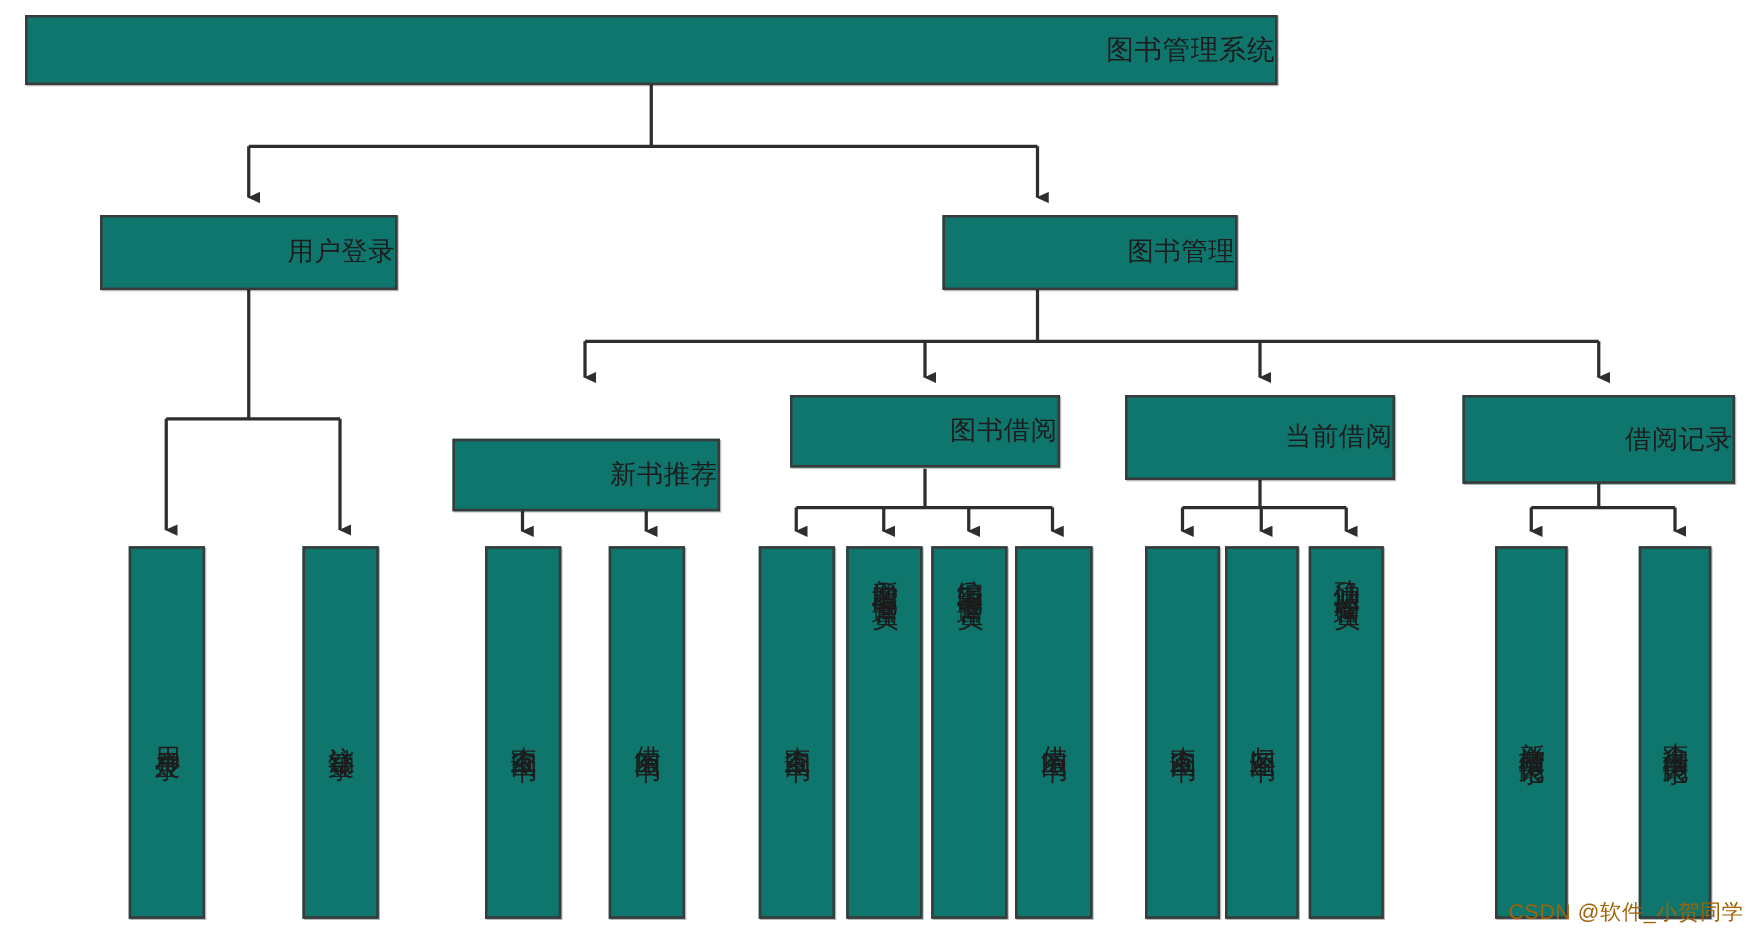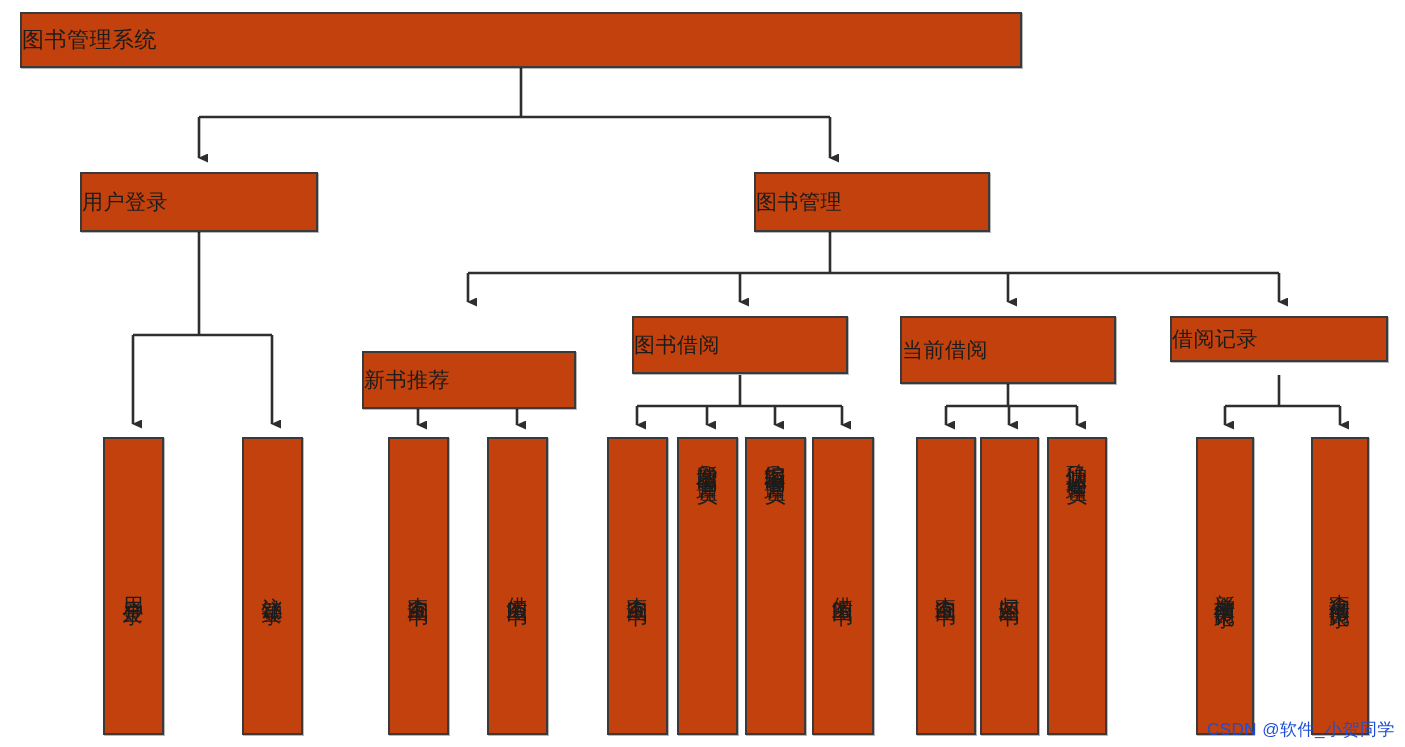--- a/index.html
+++ b/index.html
@@ -22,25 +22,25 @@
     position: absolute;
     left: 0;
     top: 0;
     width: 1405px;
     height: 747px;
     pointer-events: none;
   }
   .node {
     position: absolute;
     box-sizing: border-box;
-    background: #c2410c;
+    background: #0f766e;
     border: 2px solid #3a3a3a;
     display: flex;
     align-items: center;
-    justify-content: flex-start;
+    justify-content: flex-end;
     color: #1c1c1c;
     box-shadow: 1px 1px 0 rgba(0,0,0,0.28);
   }
   .node .label {
     display: block;
     text-align: center;
     letter-spacing: 0.5px;
     line-height: 1.12;
   }
   .node.horizontal .label {
@@ -64,21 +64,21 @@
   }
   .node.vertical.centered {
     align-items: center;
     padding-top: 0;
   }
   #watermark {
     position: absolute;
     right: 10px;
     bottom: 6px;
     font-size: 17px;
-    color: #1d4ed8;
+    color: #a16207;
     letter-spacing: 0.5px;
     white-space: nowrap;
   }
 </style>
 </head>
 <body>
 
 <div id="diagram-root">
 
   <svg id="edges-layer" viewBox="0 0 1405 747" width="1405" height="747" aria-hidden="true">
@@ -148,21 +148,21 @@
   </div>
 
   <div class="node horizontal" style="left:632px; top:316px; width:216px; height:58px;">
     <span class="label">图书借阅</span>
   </div>
 
   <div class="node horizontal" style="left:900px; top:316px; width:216px; height:68px;">
     <span class="label">当前借阅</span>
   </div>
 
-  <div class="node horizontal" style="left:1170px; top:316px; width:218px; height:46px;">
+  <div class="node horizontal" style="left:1170px; top:316px; width:218px; height:71px;">
     <span class="label">借阅记录</span>
   </div>
 
   <div class="node vertical centered" style="left:103px; top:437px; width:61px; height:298px;">
     <span class="label">用户登录</span>
   </div>
 
   <div class="node vertical centered" style="left:242px; top:437px; width:61px; height:298px;">
     <span class="label">注销登录</span>
   </div>

